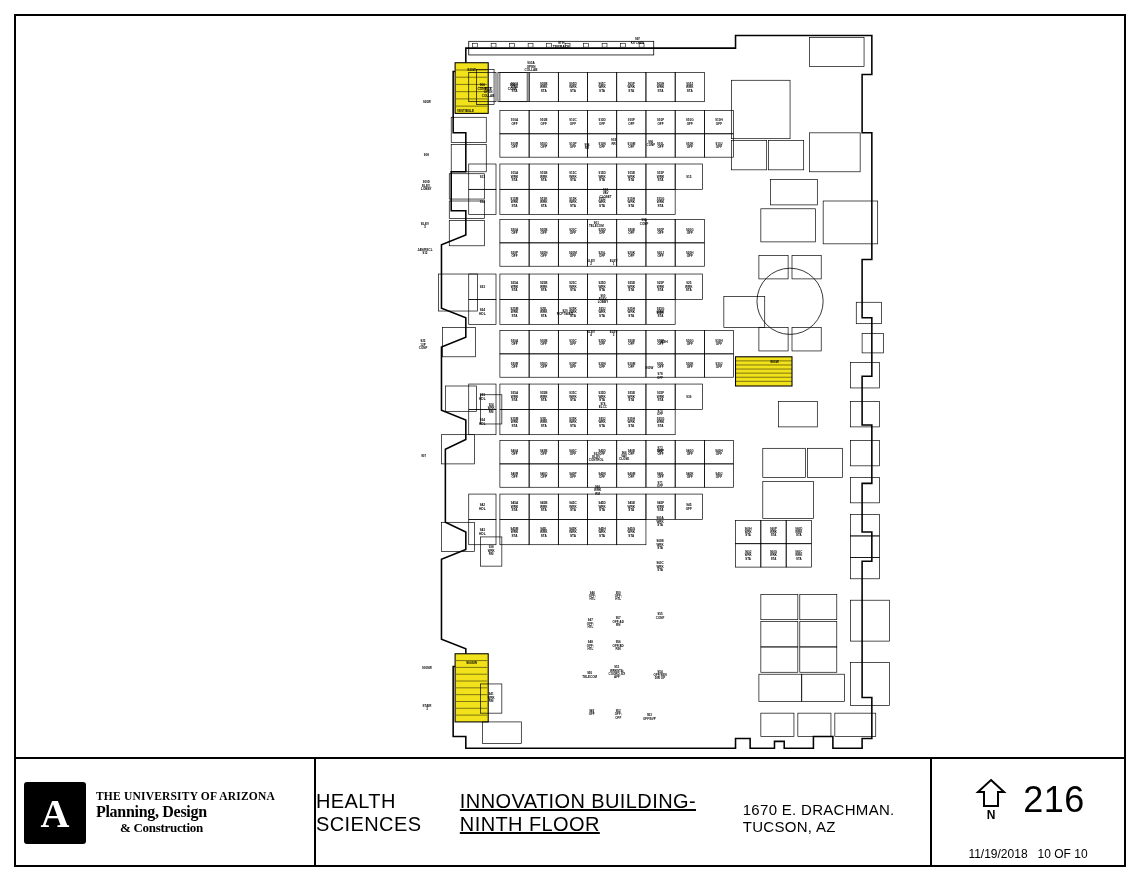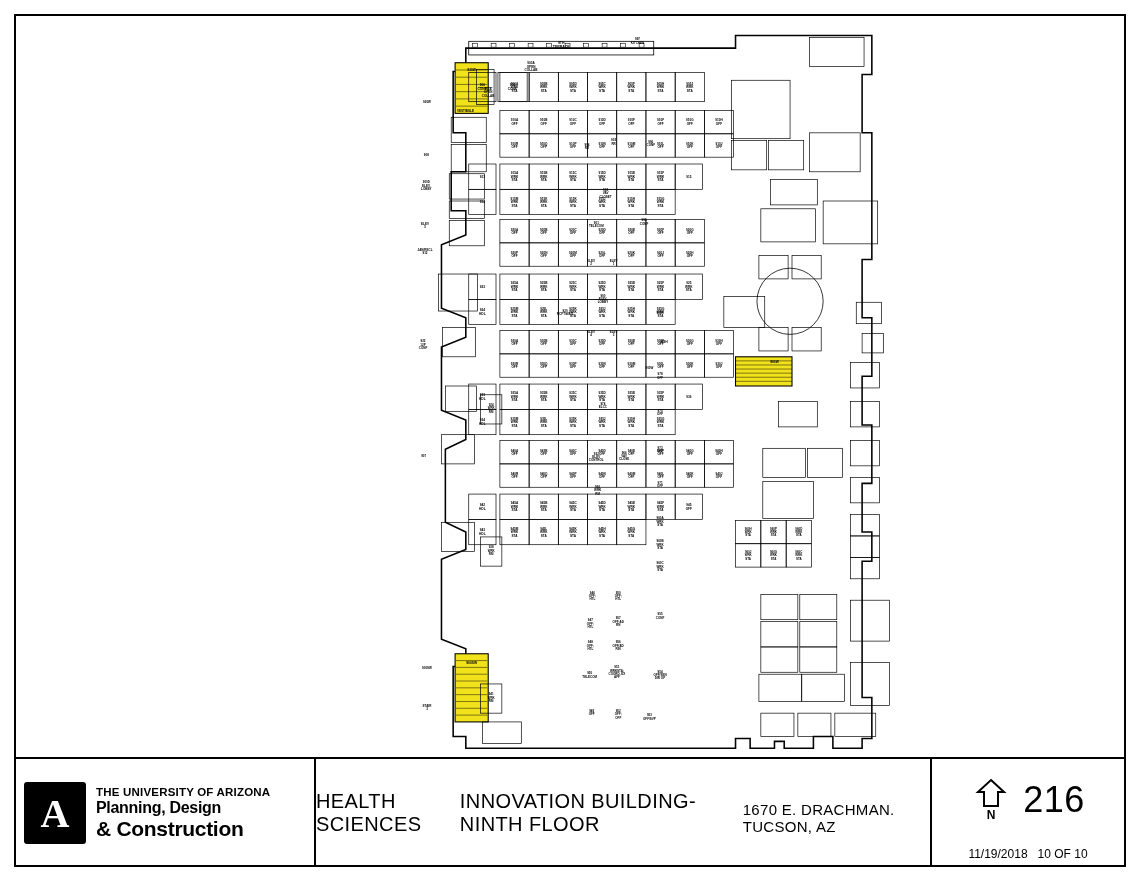--- a/index.html
+++ b/index.html
@@ -5,27 +5,27 @@
   html,body{margin:0;padding:0;background:#ffffff;}
   body{width:1140px;height:881px;font-family:"Liberation Sans",sans-serif;color:#000;}
   #sheet{position:relative;width:1140px;height:881px;box-sizing:border-box;}
   .frame{position:absolute;left:14px;top:14px;width:1112px;height:853px;border:2px solid #000;box-sizing:border-box;}
   .plan-area{position:absolute;left:16px;top:16px;width:1108px;height:740px;}
 
   
   .titleblock{position:absolute;left:16px;top:757px;width:1108px;height:110px;border-top:2px solid #000;box-sizing:border-box;display:flex;}
   .tb-logo{width:300px;border-right:2px solid #000;box-sizing:border-box;display:flex;align-items:center;gap:10px;padding:6px 8px;}
   .ua-block{width:62px;height:62px;background:#000;color:#fff;border-radius:3px;display:flex;align-items:center;justify-content:center;font-size:40px;font-weight:bold;font-family:"Liberation Serif",serif;}
-  .ua-text{line-height:1.12;font-family:Liberation Sans, sans-serif;}
+  .ua-text{line-height:1.12;font-family:Liberation Serif, serif;}
   .ua-text .l1{font-size:11.5px;font-weight:bold;letter-spacing:.2px;}
   .ua-text .l2{font-size:16px;font-weight:bold;letter-spacing:-.3px;}
-  .ua-text .l3{font-size:21px;font-weight:bold;letter-spacing:-.3px;}
+  .ua-text .l3{font-size:13px;font-weight:bold;letter-spacing:-.3px;margin-left:24px;}
   .tb-mid{flex:1;display:flex;align-items:center;justify-content:center;border-right:2px solid #000;box-sizing:border-box;}
   .tb-mid .t1{font-size:20px;letter-spacing:.4px;}
-  .tb-mid .t2{font-size:20px;letter-spacing:.4px;}
+  .tb-mid .t2{font-size:20px;letter-spacing:.4px;text-decoration:underline;}
   .tb-mid .t3{font-size:15px;margin-top:9px;letter-spacing:.3px;}
   .tb-right{width:192px;box-sizing:border-box;display:flex;flex-direction:column;}
   .tb-right-top{flex:1;display:flex;align-items:center;justify-content:center;gap:12px;}
   .north{display:flex;flex-direction:column;align-items:center;}
   .north svg{display:block;}
   .north .nlabel{font-size:12px;font-weight:bold;margin-top:-2px;}
   .sheetnum{font-size:36px;letter-spacing:.5px;}
   .tb-right-bot{height:26px;display:flex;align-items:center;justify-content:center;gap:10px;font-size:12px;}
 
   

